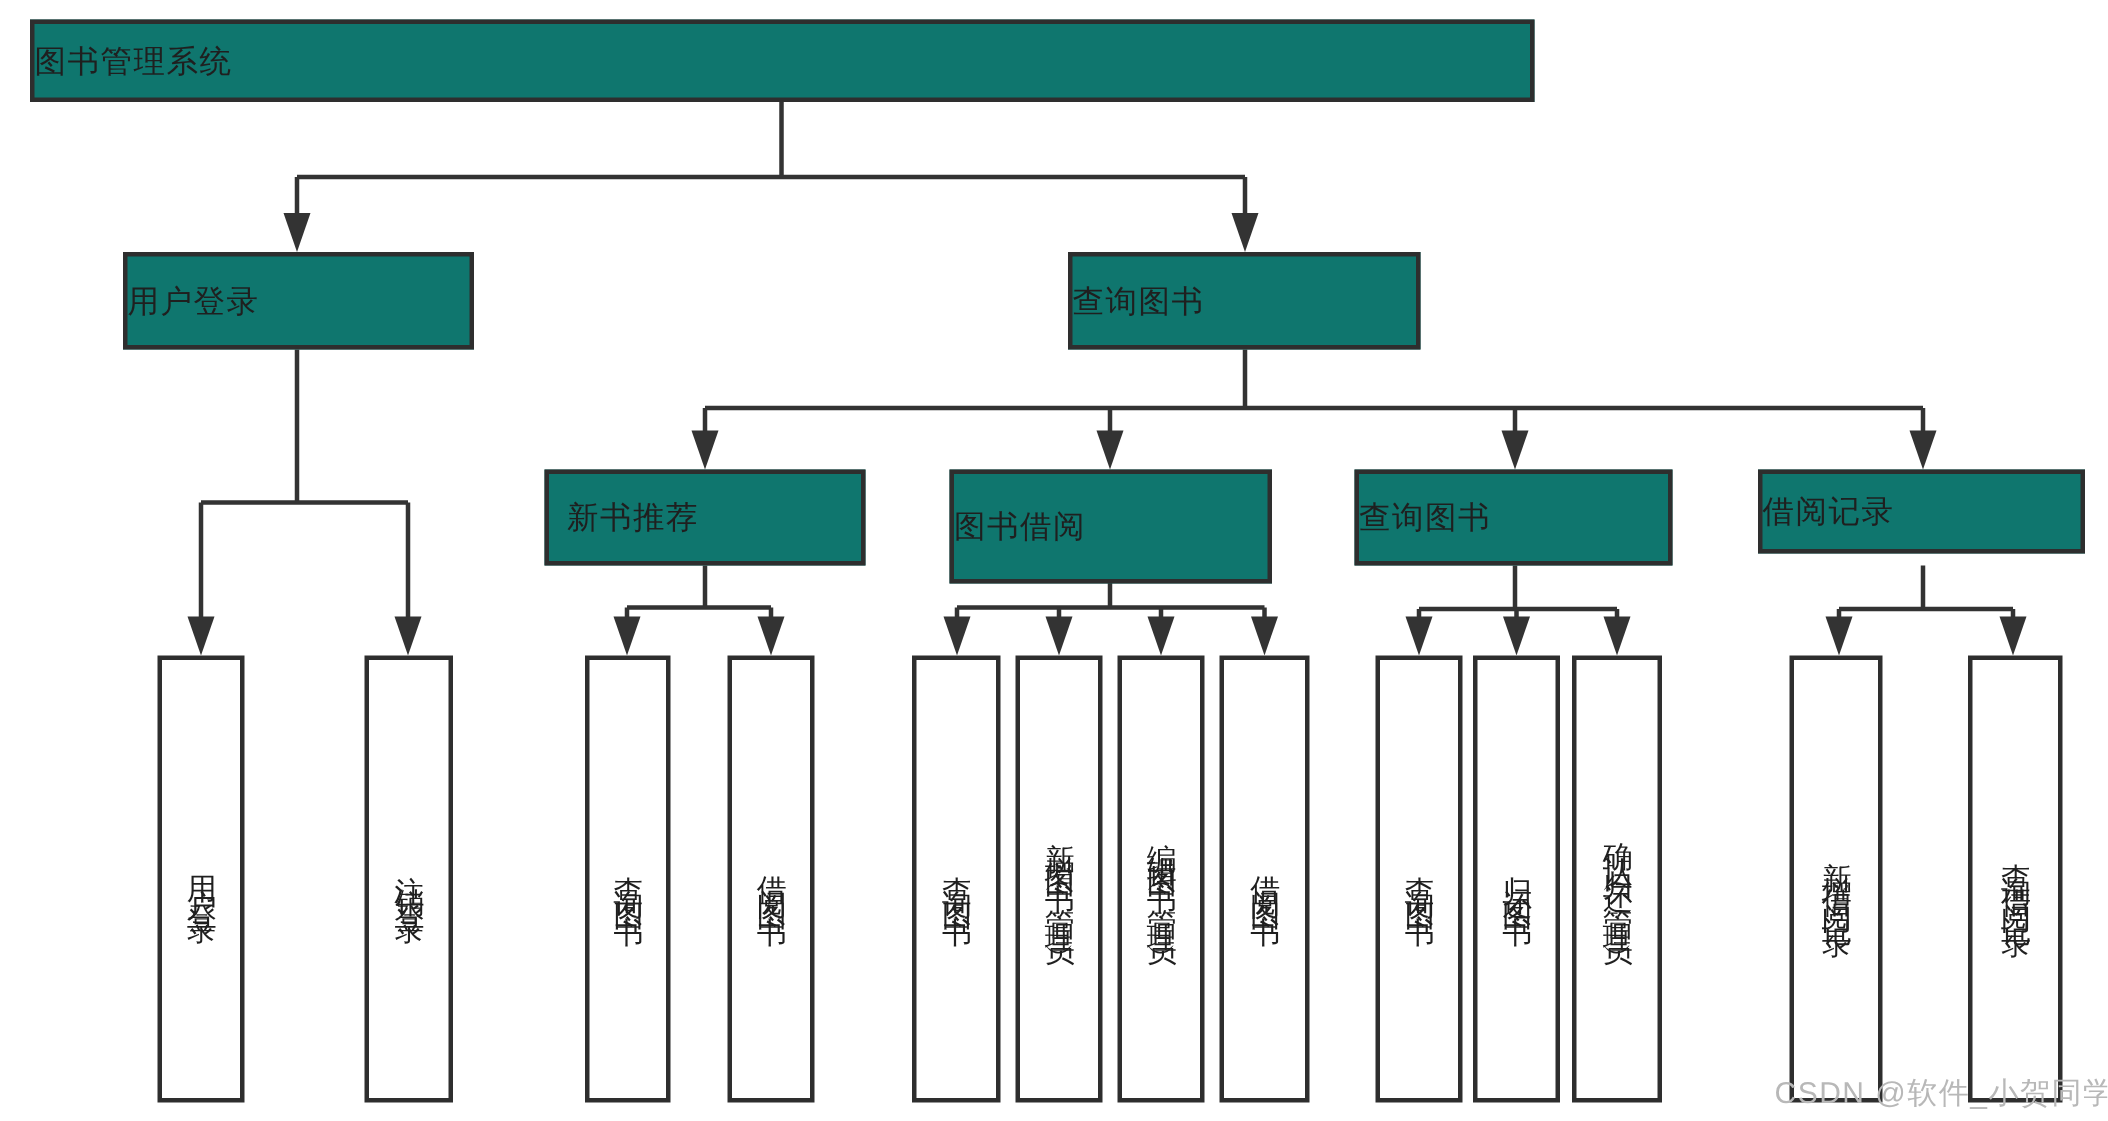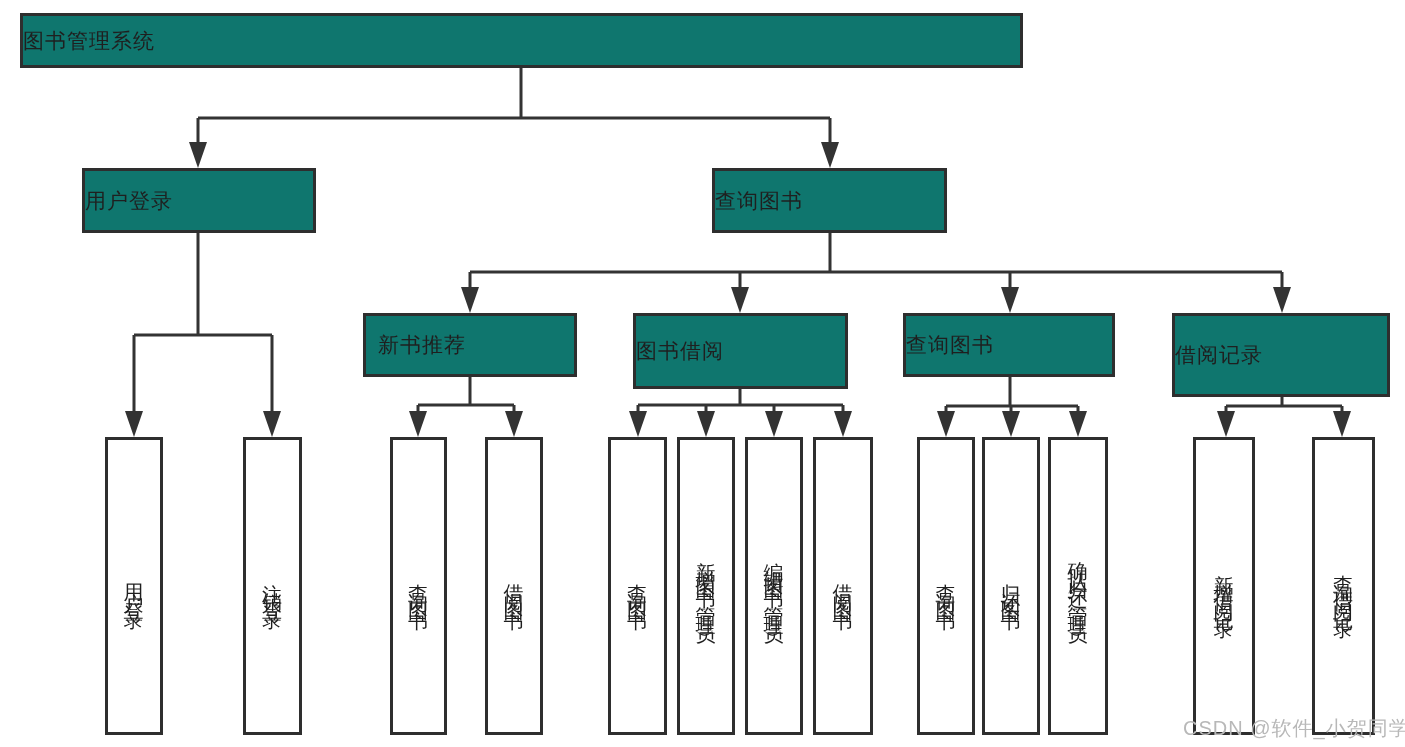--- a/index.html
+++ b/index.html
@@ -140,21 +140,21 @@
 
   <div class="hbox" style="left:363px; top:313px; width:214px; height:64px;padding-left:12px;">
     <span>新书推荐</span>
   </div>
   <div class="hbox" style="left:633px; top:313px; width:215px; height:76px;">
     <span>图书借阅</span>
   </div>
   <div class="hbox" style="left:903px; top:313px; width:212px; height:64px;">
     <span>查询图书</span>
   </div>
-  <div class="hbox" style="left:1172px; top:313px; width:218px; height:84px;">
+  <div class="hbox" style="left:1172px; top:313px; width:218px; height:56px;">
     <span>借阅记录</span>
   </div>
 
   <div class="vbox" style="left:105px; width:58px;">
     <span>用户登录</span>
   </div>
   <div class="vbox" style="left:243px; width:59px;">
     <span>注销登录</span>
   </div>
 

